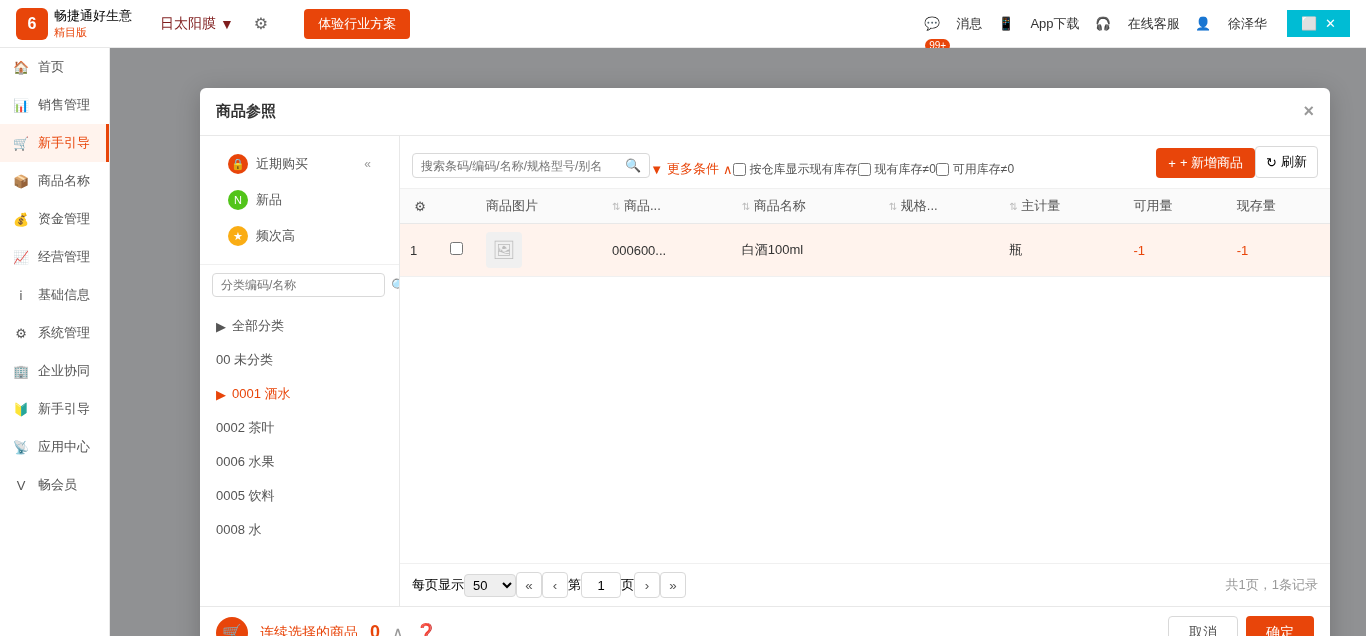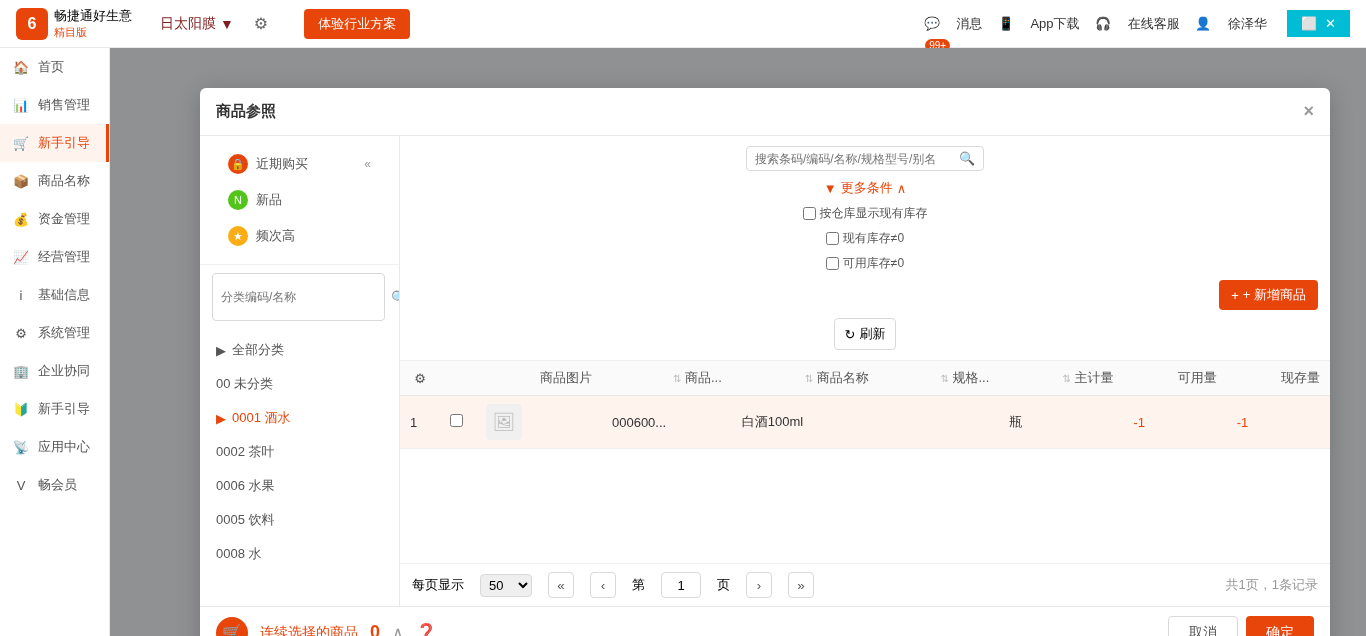--- a/index.html
+++ b/index.html
@@ -140,42 +140,41 @@
     .icon-gold { background: #faad14; }
     .collapse-arrow {
       margin-left: auto; color: #999; font-size: 12px;
     }
     .search-row {
       display: flex; align-items: center;
       padding: 8px 12px; gap: 6px;
     }
     .search-input-small {
       flex: 1; border: 1px solid #d9d9d9; border-radius: 4px;
-      padding: 16px 8px; font-size: 12px;
+      padding: 4px 8px; font-size: 12px;
     }
     .category-list { padding: 4px 0; }
     .category-item {
       padding: 8px 16px;
       cursor: pointer; font-size: 13px; color: #555;
       display: flex; align-items: center; gap: 6px;
     }
     .category-item.selected { color: #e8450a; }
 
     
     .modal-right {
       flex: 1;
       display: flex; flex-direction: column;
       overflow: hidden;
     }
     .toolbar-row {
       padding: 10px 12px;
-      display: flex; align-items: center; gap: 8px;
+      display: flex; align-items: flex-end; 
       border-bottom: 1px solid #f0f0f0;
       flex-wrap: wrap;
-      flex-direction: column;
     }
     .search-box {
       display: flex; align-items: center;
       border: 1px solid #d9d9d9; border-radius: 4px;
       padding: 4px 8px; gap: 4px; background: #fff;
     }
     .search-box input {
       border: none; outline: none; width: 160px; font-size: 12px;
     }
     .filter-btn {
@@ -202,21 +201,21 @@
     
     .table-wrap {
       flex: 1; overflow: auto;
     }
     table {
       width: 100%; border-collapse: collapse; font-size: 13px;
     }
     thead tr { background: #fafafa; }
     thead th {
       padding: 8px 10px;
-      text-align: right;
+      text-align: left;
       border-bottom: 1px solid #e8e8e8;
       color: #555; font-weight: normal;
       white-space: nowrap;
     }
     tbody tr { border-bottom: 1px solid #f0f0f0; }
     tbody tr.highlight { background: #fff3ed; }
     tbody td { padding: 8px 10px; color: #333; }
     .td-negative { color: #e8450a; }
     .th-gear { width: 40px; text-align: center; }
     .th-check { width: 36px; text-align: center; }
@@ -225,21 +224,21 @@
       background: #f0f0f0; border-radius: 4px;
       display: flex; align-items: center; justify-content: center;
       color: #bbb; font-size: 18px;
     }
     .sort-icon { color: #bbb; font-size: 10px; cursor: pointer; }
 
     
     .pagination-row {
       padding: 8px 12px;
       border-top: 1px solid #f0f0f0;
-      display: flex; align-items: center; gap: 16px;
+      display: flex; align-items: center; gap: 0;
       font-size: 13px;
     }
     .page-size-select {
       border: 1px solid #d9d9d9; border-radius: 4px;
       padding: 2px 4px; font-size: 13px;
     }
     .page-btn {
       width: 26px; height: 26px;
       border: 1px solid #d9d9d9; border-radius: 4px;
       background: #fff; cursor: pointer;

